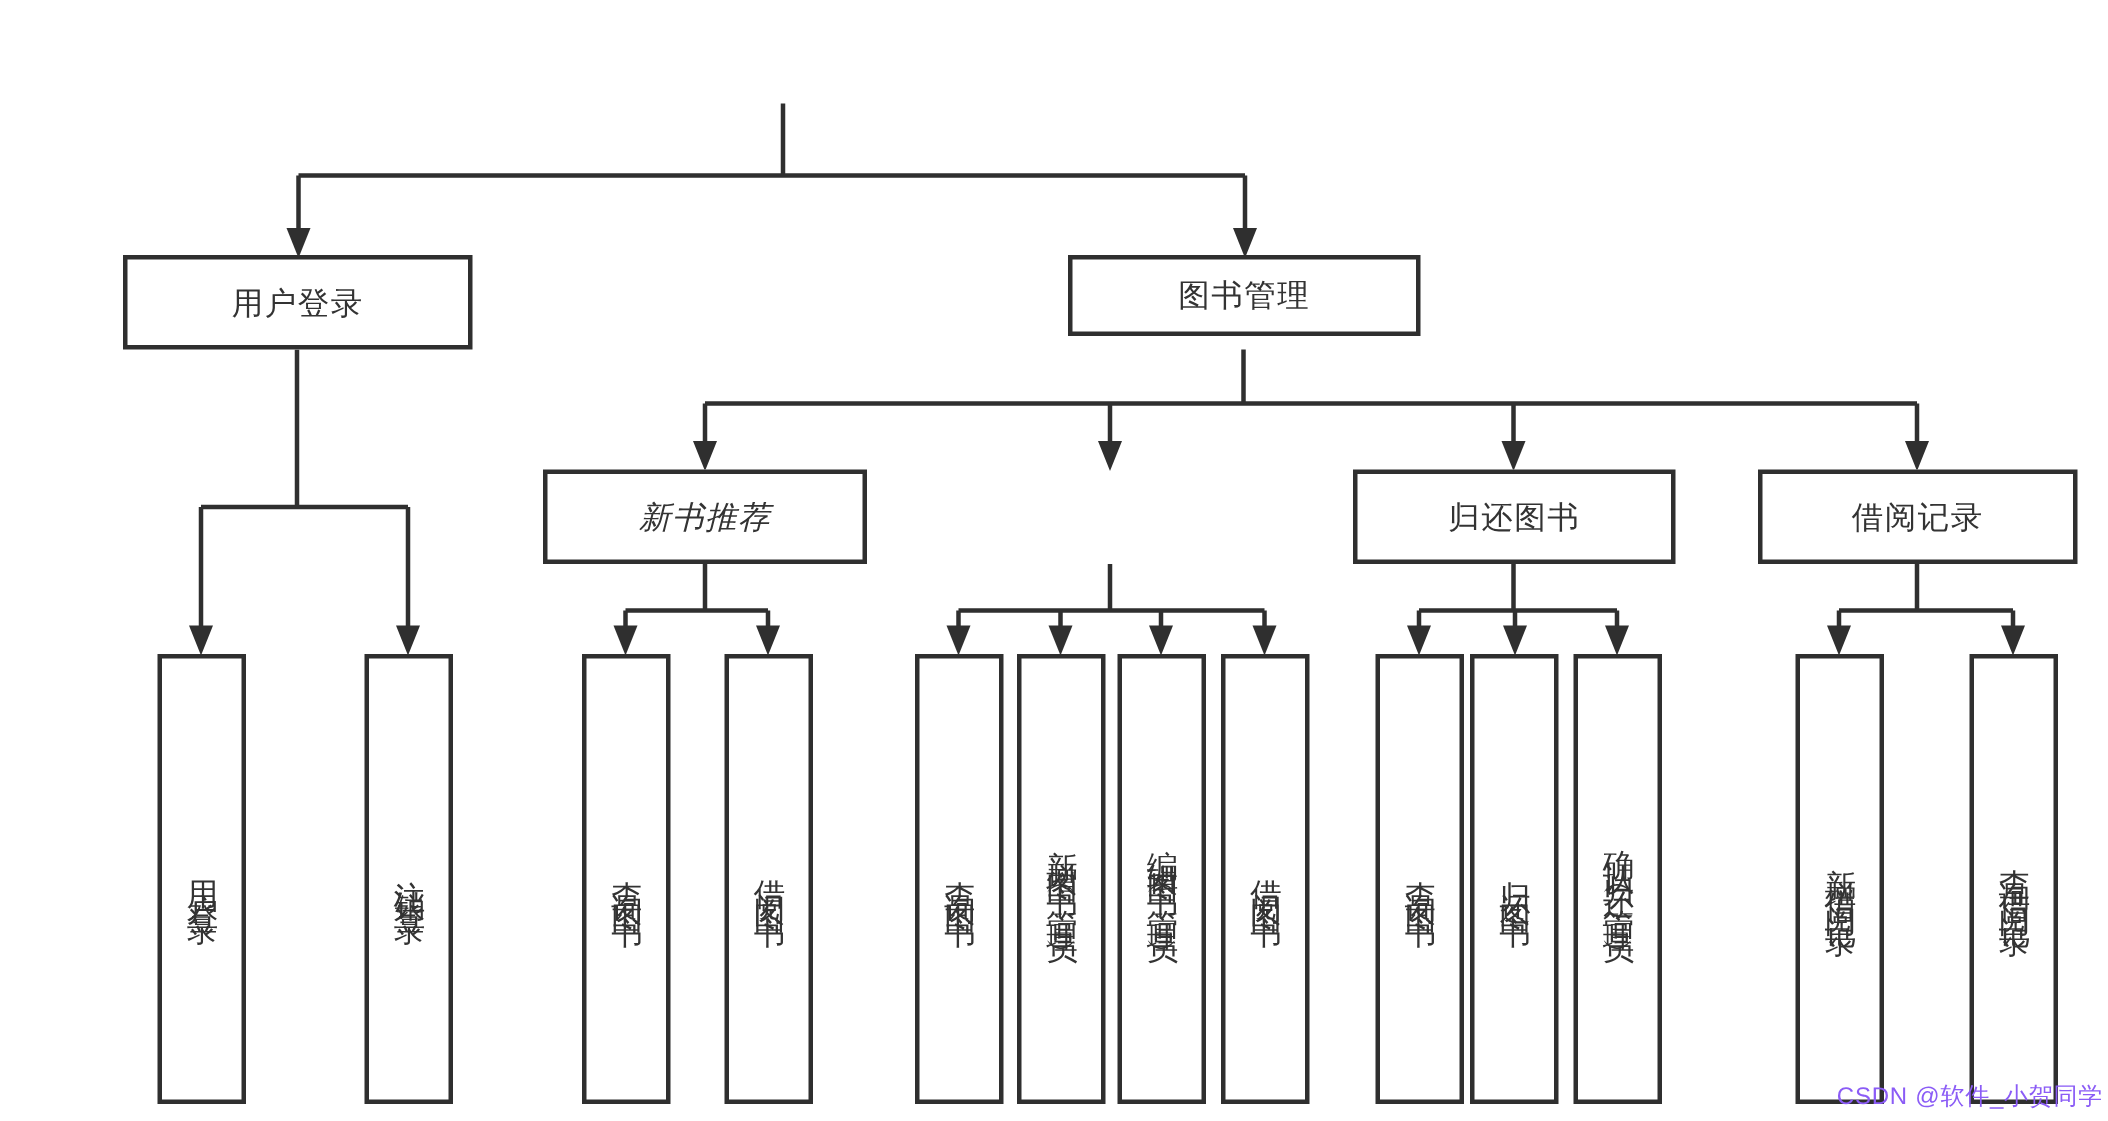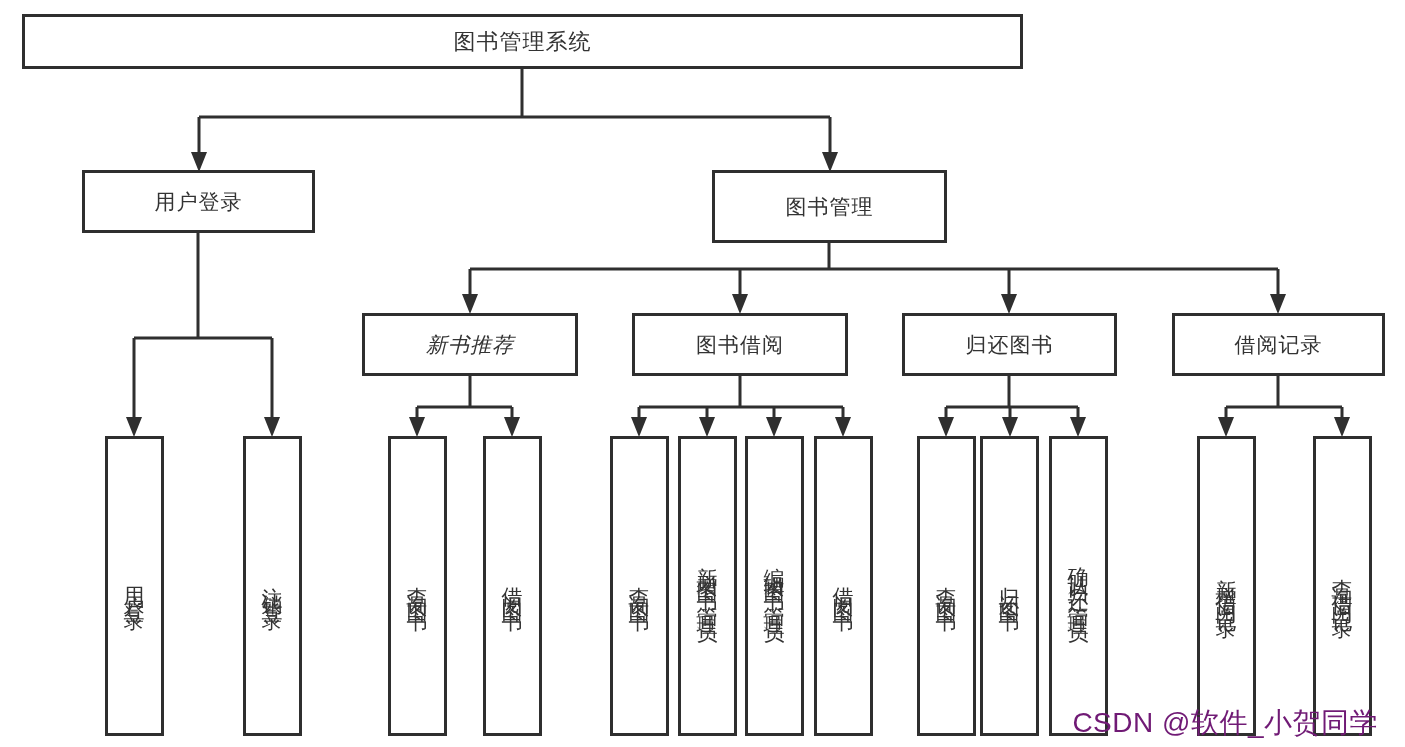--- a/index.html
+++ b/index.html
@@ -41,24 +41,24 @@
   .leaf .v-label {
     writing-mode: vertical-rl;
     text-orientation: mixed;
     font-size: 21px;
     letter-spacing: 8px;
     line-height: 1;
     white-space: nowrap;
   }
   .watermark {
     position: absolute;
-    right: 27px;
+    right: 3px;
     bottom: 5px;
-    font-size: 28px;
-    color: #701a75;
+    font-size: 16px;
+    color: #8b5cf6;
     letter-spacing: 0.5px;
     white-space: nowrap;
   }
 </style>
 </head>
 <body>
 
 <div class="stage">
 
   <svg class="wires" viewBox="0 0 1405 747" xmlns="http://www.w3.org/2000/svg">
@@ -97,36 +97,30 @@
       <polygon class="arrowhead" points="1002,417 1018,417 1010,437"></polygon>
       <polygon class="arrowhead" points="1070,417 1086,417 1078,437"></polygon>
     </g>
     <g>
       <path class="wire" d="M1278 376 V407 M1226 407 H1342 M1226 407 V418 M1342 407 V418"></path>
       <polygon class="arrowhead" points="1218,417 1234,417 1226,437"></polygon>
       <polygon class="arrowhead" points="1334,417 1350,417 1342,437"></polygon>
     </g>
   </svg>
 
-  <div class="box root-box" style="left:22px; top:14px; width:1001px; height:55px;">
-    <span class="h-label">图书管理系统</span>
-  </div>
 
   <div class="box" style="left:82px; top:170px; width:233px; height:63px;">
     <span class="h-label">用户登录</span>
   </div>
-  <div class="box" style="left:712px; top:170px; width:235px; height:73px;text-align:center;">
+  <div class="box" style="left:712px; top:170px; width:235px; height:54px;text-align:center;">
     <span class="h-label">图书管理</span>
   </div>
 
   <div class="box" style="left:362px; top:313px; width:216px; height:63px;font-style:italic;">
     <span class="h-label">新书推荐</span>
-  </div>
-  <div class="box" style="left:632px; top:313px; width:216px; height:63px;">
-    <span class="h-label">图书借阅</span>
   </div>
   <div class="box" style="left:902px; top:313px; width:215px; height:63px;">
     <span class="h-label">归还图书</span>
   </div>
   <div class="box" style="left:1172px; top:313px; width:213px; height:63px;">
     <span class="h-label">借阅记录</span>
   </div>
 
   <div class="box leaf" style="left:105px; top:436px; width:59px; height:300px;">
     <span class="v-label">用户登录</span>

